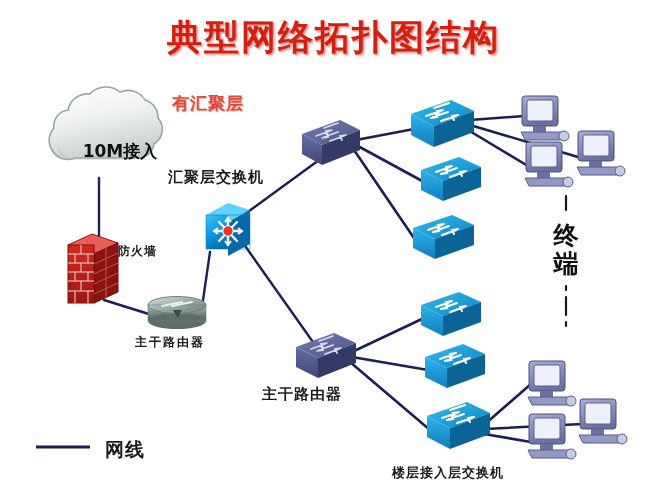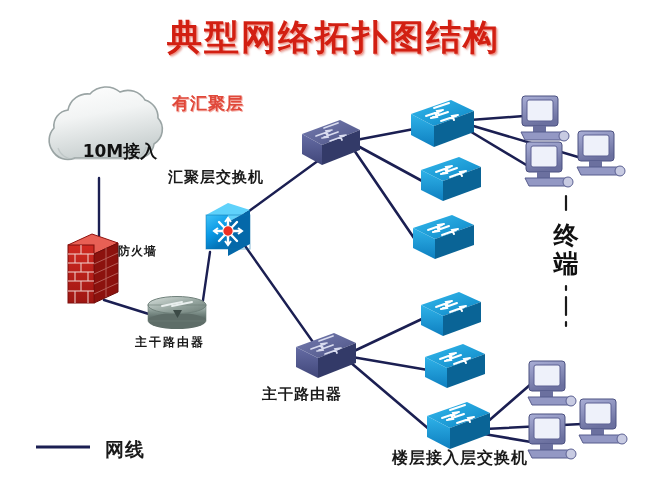--- a/index.html
+++ b/index.html
@@ -21,21 +21,21 @@
     text-align:center;
   }
   .cloud-text{
     position:absolute;left:72px;top:140px;width:96px;text-align:center;
     font-size:17px;font-weight:bold;color:#111;letter-spacing:0px;
   }
   .lbl-core{left:168px;top:168px;font-size:15px;letter-spacing:1px;}
   .lbl-fw{left:118px;top:243px;font-size:12px;letter-spacing:1px;font-family:Liberation Serif, serif;}
   .lbl-router{left:135px;top:334px;font-size:12px;letter-spacing:2px;}
   .lbl-agg{left:262px;top:385px;font-size:15px;letter-spacing:1px;}
-  .lbl-access{left:392px;top:448px;font-size:16px;letter-spacing:1px;}
+  .lbl-access{left:392px;top:464px;font-size:13px;letter-spacing:1px;}
   .lbl-legend{left:105px;top:437px;font-size:19px;letter-spacing:1px;}
   .lbl-term{
     position:absolute;left:552px;top:222px;width:28px;
     font-size:25px;font-weight:bold;color:#111;line-height:28px;text-align:center;
     font-family:"DejaVu Serif","Liberation Serif",serif;
   }
   .lbl-term span{display:block;}
 </style>
 </head>
 <body>

